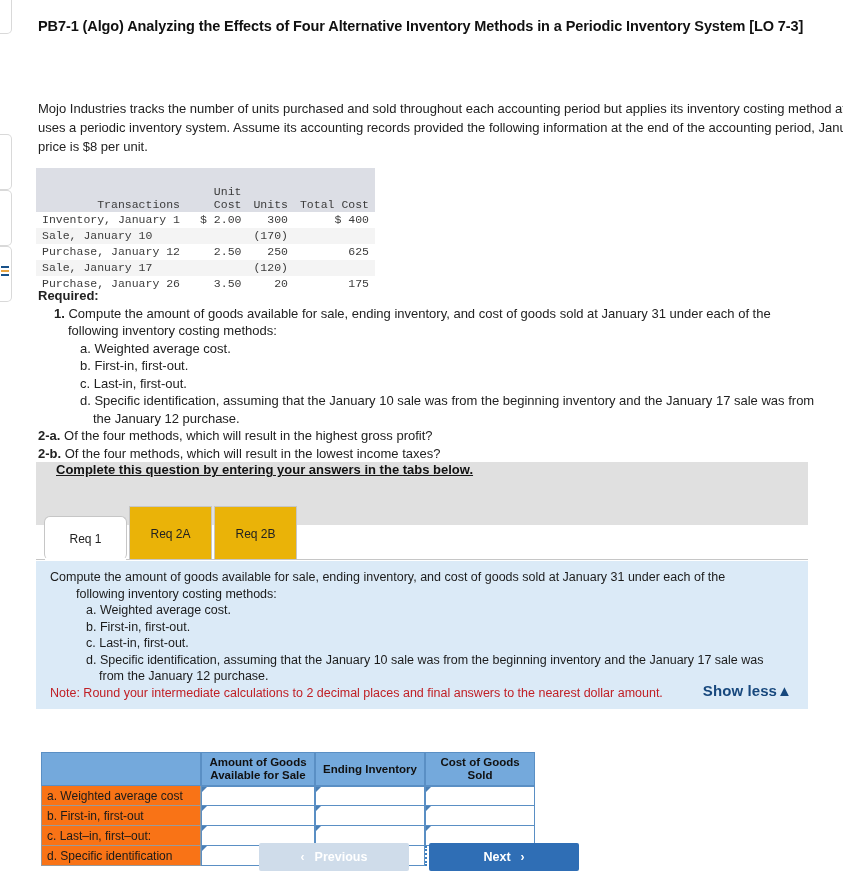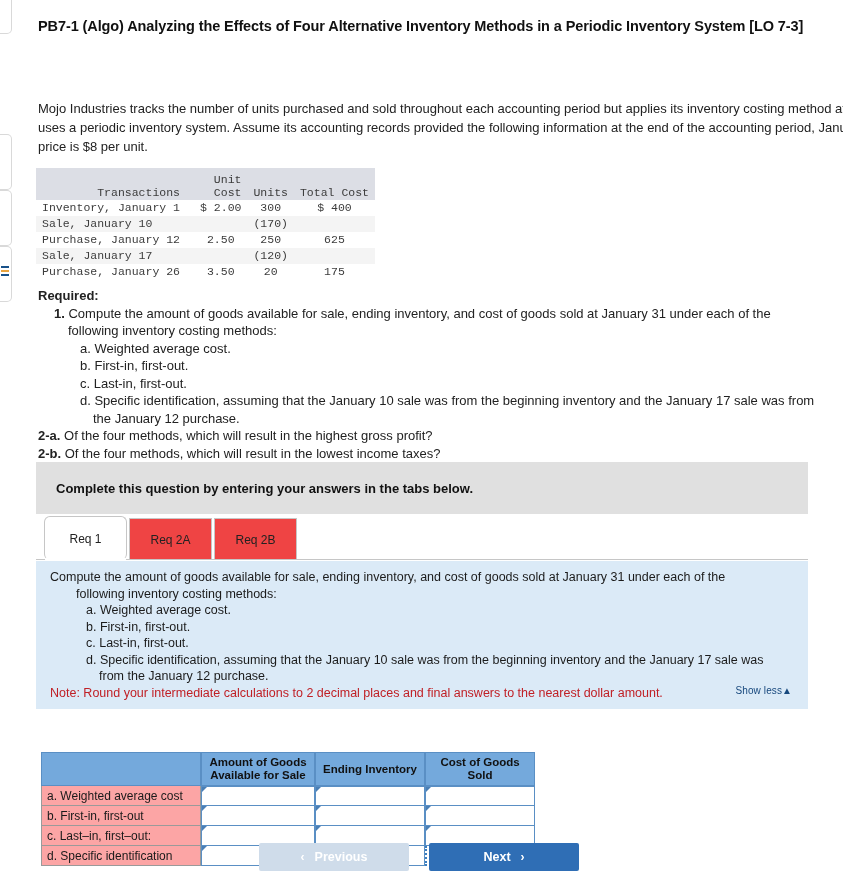--- a/index.html
+++ b/index.html
@@ -73,30 +73,30 @@
     position: absolute;
     left: 36px; top: 168px;
     border-collapse: collapse;
     font-family: "Liberation Mono", "DejaVu Sans Mono", monospace;
     font-size: 11.5px;
     color: #3c3c3c;
   }
   #txn-table th {
     background: #dcdee5;
     font-weight: normal;
-    padding: 5px 6px 1px 6px;
+    padding: 17px 6px 1px 6px;
     text-align: right;
     vertical-align: bottom;
     line-height: 13px;
     color: #3c3c3c;
   }
   #txn-table th.th-trans { text-align: right; padding-right: 14px; }
   #txn-table td {
     padding: 1px 6px;
-    text-align: center;
+    text-align: right;
     line-height: 14px;
     white-space: pre;
   }
   #txn-table td.c-name { text-align: left; padding-left: 6px; padding-right: 14px; }
   #txn-table tbody tr:nth-child(even) { background: #f4f4f4; }
   #txn-table tbody tr:nth-child(odd)  { background: #ffffff; }
 
   
   #required {
     position: absolute;
@@ -112,50 +112,50 @@
   .lvl1 .cont { display:block; padding-left: 14px; }
   .lvl2 { padding-left: 42px; }
   .lvl2 .cont { display:block; padding-left: 13px; }
   .lvl0b { padding-left: 0px; }
   .lvl0b .num { font-weight: bold; }
 
   
   #banner {
     position: absolute;
     left: 36px; top: 462px;
-    width: 772px; height: 52px;
+    width: 772px; height: 63px;
     background: #e0e0e0;
     display: flex;
-    align-items: center;
+    text-decoration: underline;
   }
   #banner span {
     margin-left: 20px;
     font-size: 13px;
     font-weight: bold;
     color: #111;
   }
 
   
   #tabs {
     position: absolute;
     left: 44px; top: 516px;
     display: flex;
     align-items: flex-end;
     height: 44px;
   }
   .tab {
-    height: 42px;
+    height: 54px;
     min-width: 83px;
     padding: 0 14px;
     display: flex;
     align-items: center;
     justify-content: center;
     font-size: 12px;
     color: #222;
-    background: #ef4444;
+    background: #eab308;
     border: 1px solid #c6c6c6;
     border-bottom: none;
     margin-right: 2px;
     cursor: pointer;
   }
   .tab.active {
     background: #ffffff;
     height: 44px;
     border-color: #c6c6c6;
     position: relative;
@@ -187,22 +187,22 @@
     line-height: 16.5px;
     color: #1b1b1b;
   }
   #bluepanel .bp-cont { display:block; padding-left: 26px; }
   #bluepanel .bp-l2 { padding-left: 36px; }
   #bluepanel .bp-l2 .bp-cont2 { display:block; padding-left: 13px; }
   #bluepanel .note { color: #c02026; padding-left: 0px; }
   #showless {
     position: absolute;
     right: 16px; bottom: 10px;
-    font-size: 10px;
-    font-weight: normal;
+    font-size: 15px;
+    font-weight: bold;
     color: #17487d;
     cursor: pointer;
     letter-spacing: 0.1px;
   }
 
   
   #ans-table {
     position: absolute;
     left: 41px; top: 716px;
     border-collapse: separate;
@@ -224,21 +224,21 @@
   }
   #ans-table th.corner { width: 160px; background: #74a9dc; border: 1px solid #5a8fc4; }
   #ans-table th.c-goods { width: 114px; }
   #ans-table th.c-end   { width: 110px; }
   #ans-table th.c-cogs  { width: 110px; }
   #ans-table td.rowlabel {
     height: 20px;
     padding: 0 0 0 5px;
     border: 1px solid #9a9a9a;
     border-top: none;
-    background: #fca5a5;
+    background: #f97316;
     font-size: 12px;
     white-space: nowrap;
   }
   #ans-table td.cell {
     padding: 0;
     border: none;
     background: transparent;
     height: 20px;
   }
   .inputbox {

